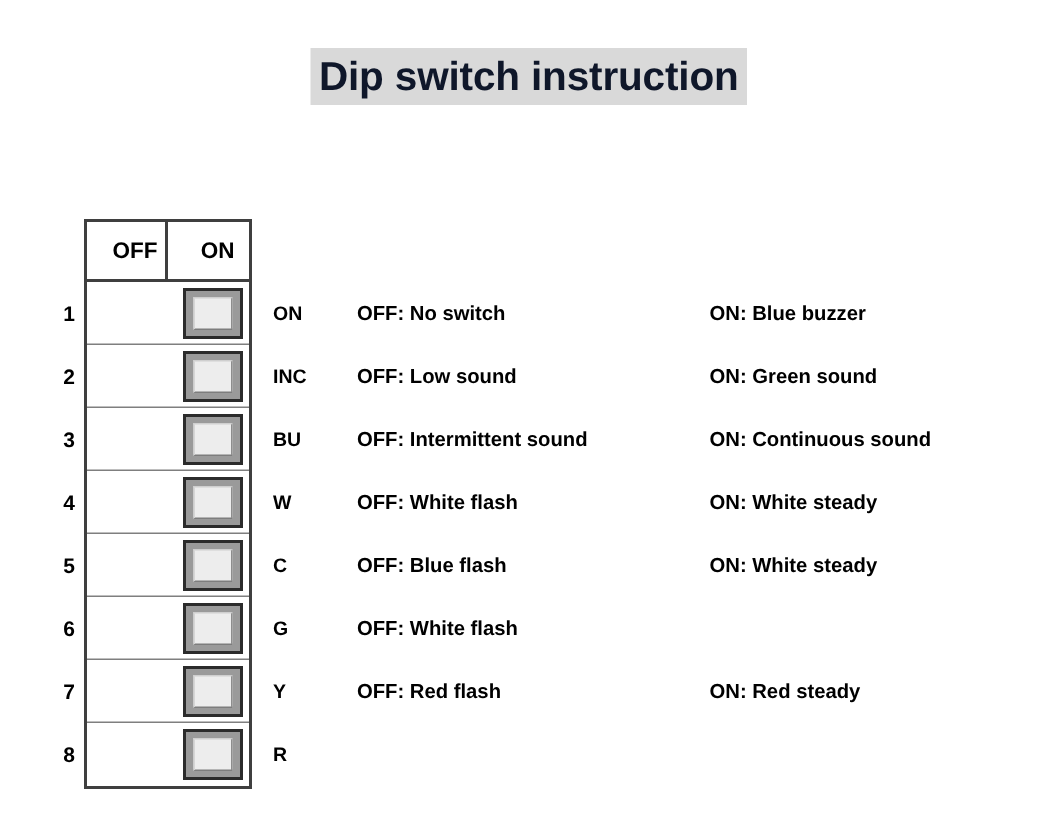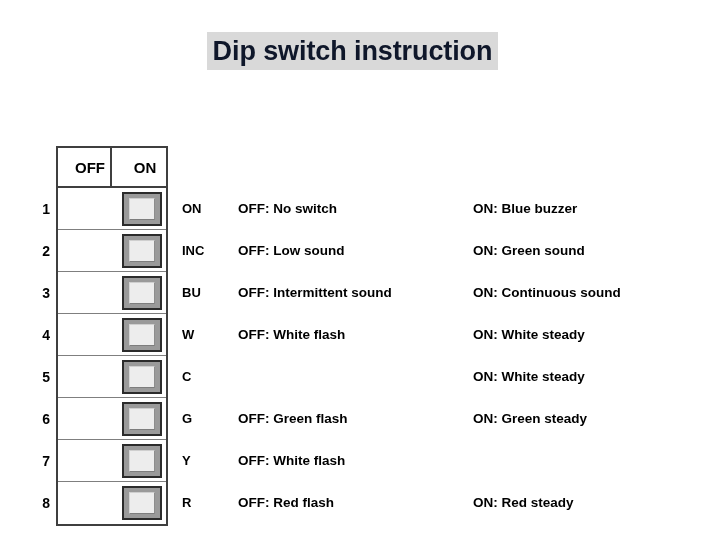--- a/index.html
+++ b/index.html
@@ -260,27 +260,24 @@
       <span class="desc-off">OFF: Intermittent sound</span>
       <span class="desc-on">ON: Continuous sound</span>
     </div>
 
     <div class="desc-row">
       <span class="desc-off">OFF: White flash</span>
       <span class="desc-on">ON: White steady</span>
     </div>
 
     <div class="desc-row">
+      <span class="desc-off">OFF: Blue flash</span>
       <span class="desc-on">ON: White steady</span>
     </div>
 
-    <div class="desc-row">
-      <span class="desc-off">OFF: Green flash</span>
-      <span class="desc-on">ON: Green steady</span>
-    </div>
 
     <div class="desc-row">
       <span class="desc-off">OFF: White flash</span>
     </div>
 
     <div class="desc-row">
       <span class="desc-off">OFF: Red flash</span>
       <span class="desc-on">ON: Red steady</span>
     </div>
 

